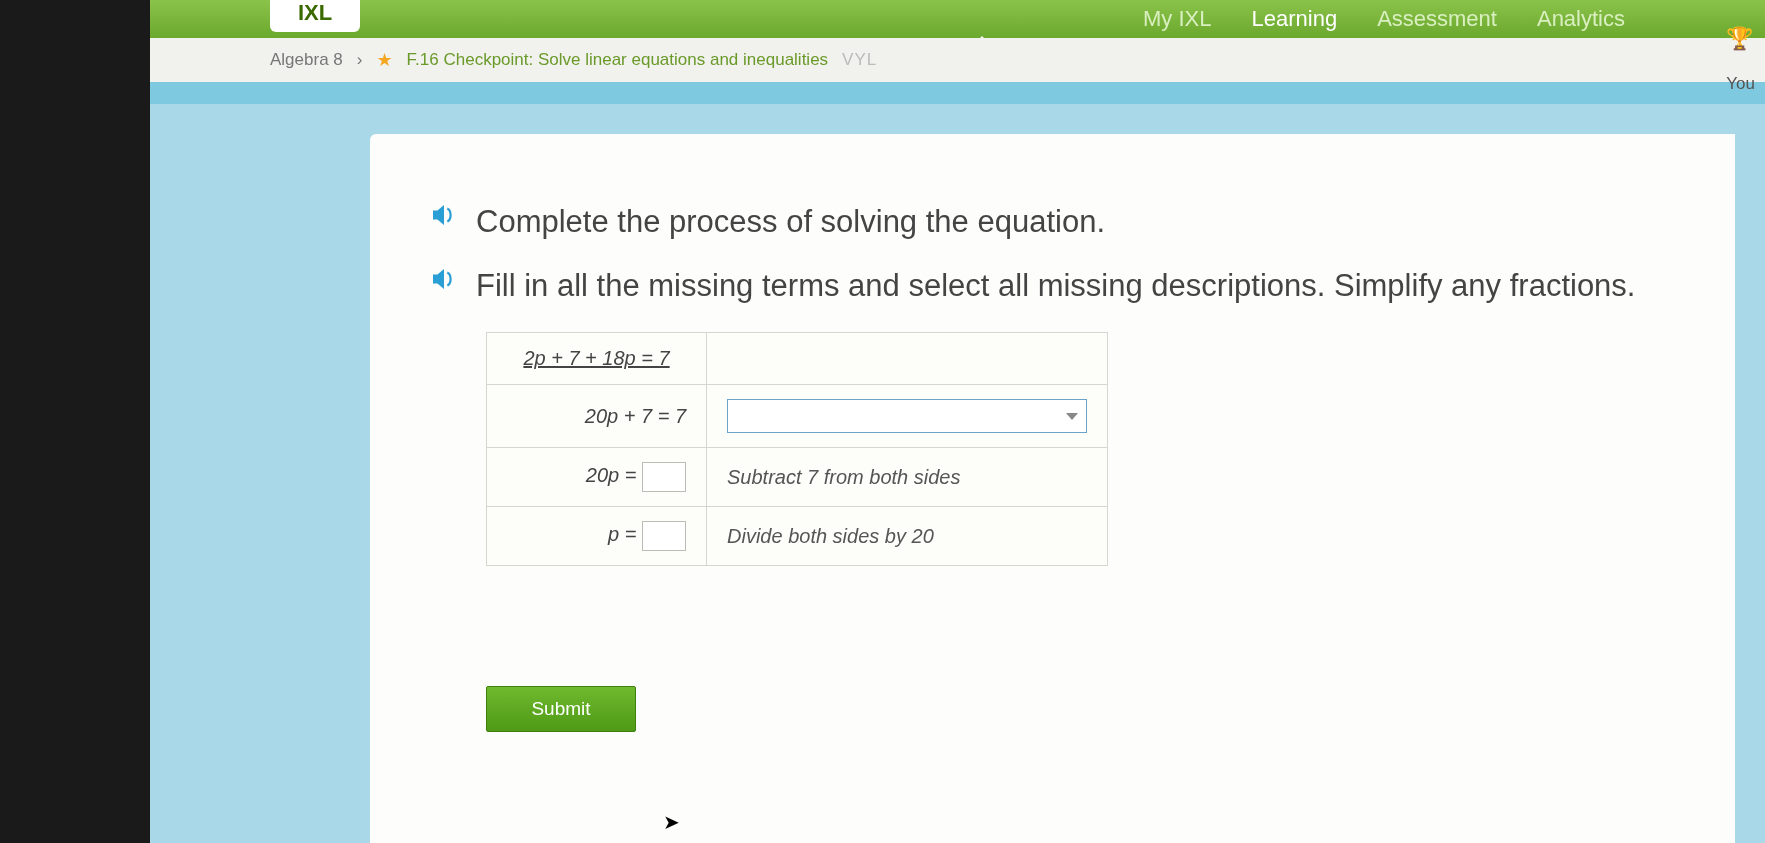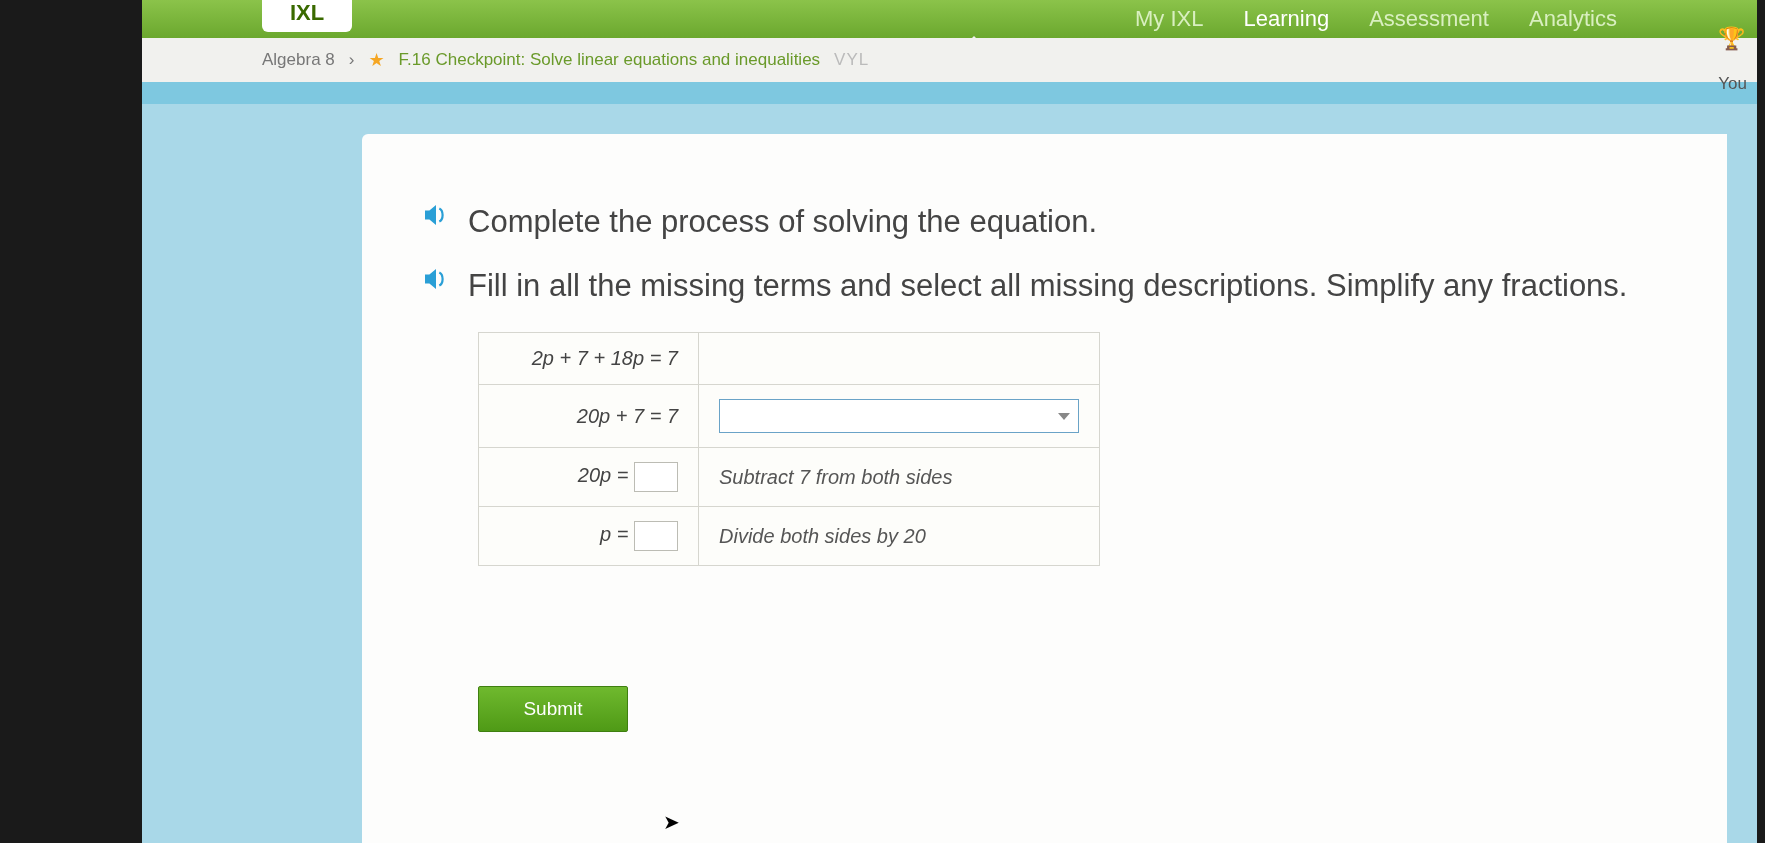--- a/index.html
+++ b/index.html
@@ -6,21 +6,21 @@
   body {
     font-family: Verdana, Geneva, sans-serif;
     background: #1a1a1a;
     width: 1765px;
     height: 843px;
     overflow: hidden;
     position: relative;
   }
   .screen {
     position: absolute;
-    left: 142px;
+    left: 150px;
     top: 0;
     width: 1615px;
     height: 843px;
     background: #a9d8e8;
   }
   .topbar {
     height: 38px;
     background: linear-gradient(#8bc34a, #6ba82e);
     display: flex;
     align-items: center;
@@ -225,21 +225,21 @@
             <path d="M2 6h4l6-5v18l-6-5H2z"></path>
             <path d="M15 4c2 1 3 3 3 6s-1 5-3 6" fill="none" stroke="#2a9fd6" stroke-width="2"></path>
           </svg>
       </span>
       <span class="prompt-text blue">Fill in all the missing terms and select all missing descriptions. Simplify any fractions.</span>
     </div>
 
     <table class="work-table">
       <tbody>
           <tr>
-        <td class="eq" style="text-align:right;">2p + 7 + 18p = 7</td>
+        <td class="eq" style="text-align:center;text-decoration:underline;">2p + 7 + 18p = 7</td>
         <td class="reason" style="border-left:1px solid #d6d6cf;border-top:none;border-right:none;"></td>
       </tr>
       <tr>
         <td class="eq">20p + 7 = 7</td>
         <td class="reason">
           <div class="dropdown">
             <div class="caret"></div>
           </div>
         </td>
       </tr>

